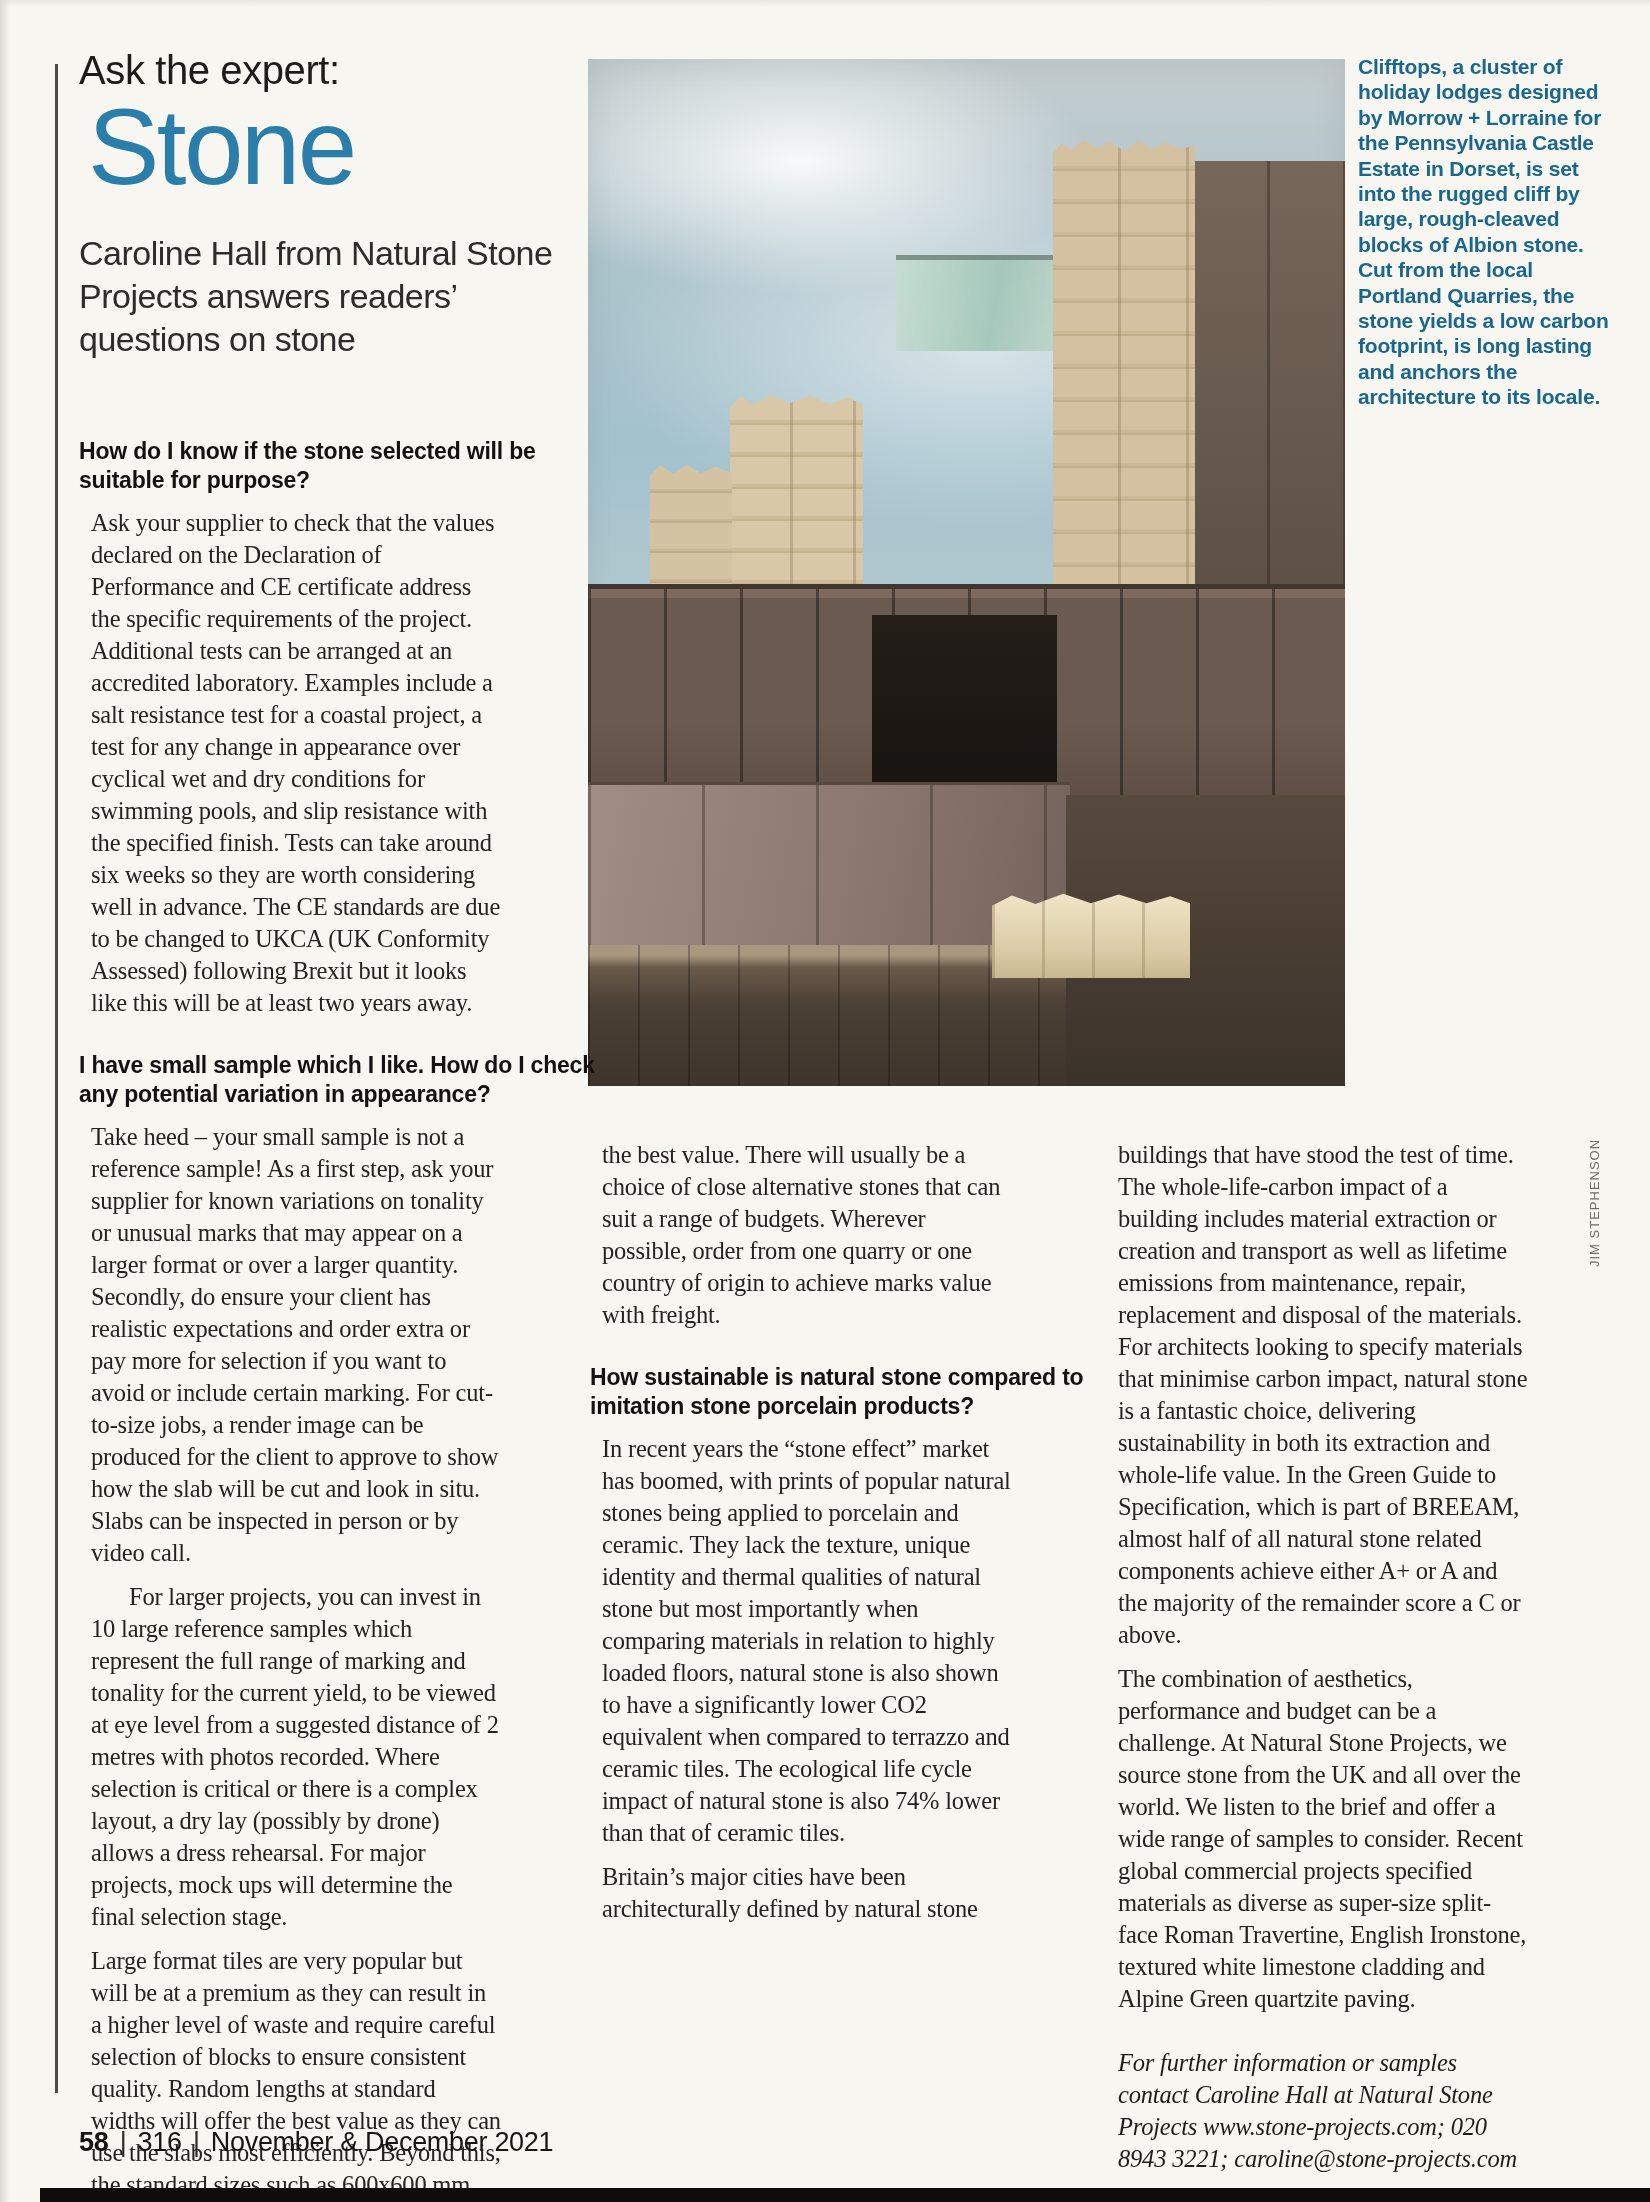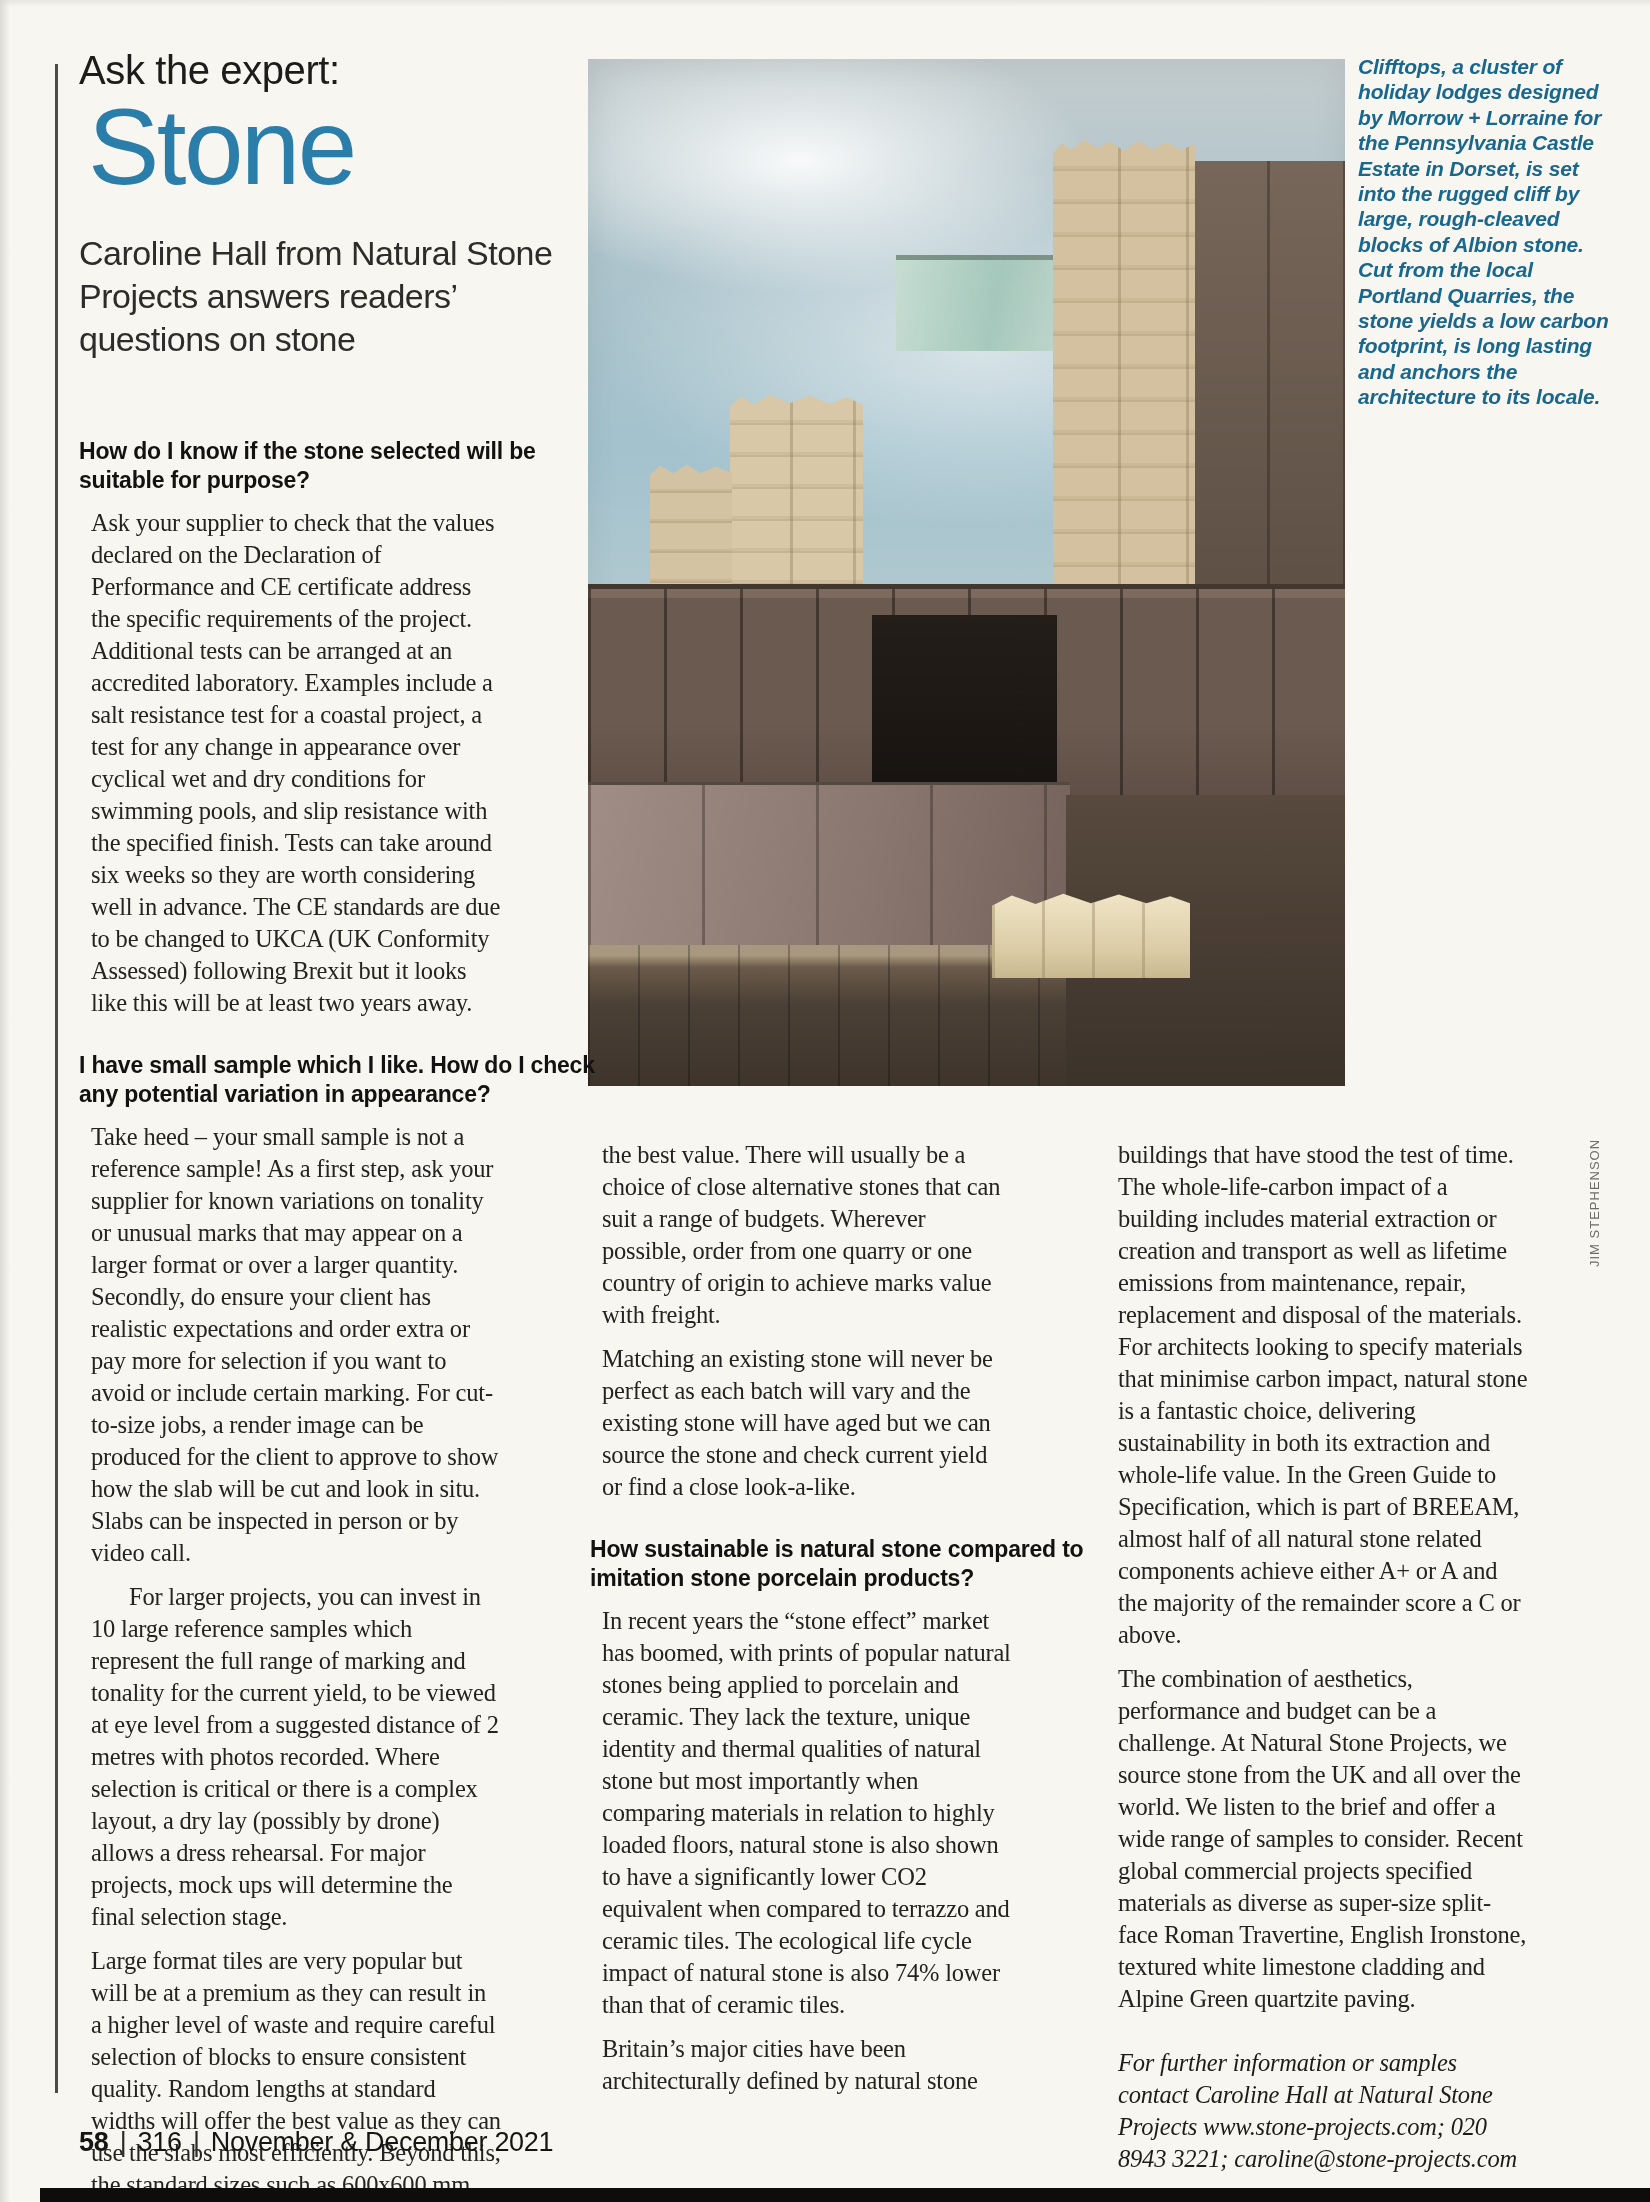--- a/index.html
+++ b/index.html
@@ -68,21 +68,21 @@
       linear-gradient(180deg,#a8987f 0 10.3px,#6a5a4a 22.4px,#4b4036 60px,#3e342b 100%);}
   .ph-base-right{left:478px;top:736px;width:280px;height:292px;
     background:linear-gradient(180deg,#57493d,#3b322a);}
   .ph-cream{left:404px;top:833px;width:198px;height:86px;
     background:
       repeating-linear-gradient(90deg, rgba(150,130,95,.4) 0 2.6px, rgba(150,130,95,0) 2.6px 50px),
       linear-gradient(180deg,#f0e5c6,#dacba5 70%,#c8b78f 100%);
     clip-path:polygon(0 13.8px,10% 3.4px,22% 12px,36% 1.7px,50% 11.2px,64% 2.6px,78% 11.2px,90% 4.3px,100% 11.2px,100% 100%,0 100%);}
 
   .caption{position:absolute;left:1358px;top:54px;width:255px;
-    font-size:21px;line-height:25.4px;font-weight:700;color:#1a678e;letter-spacing:-0.2px;font-style:italic;}
+    font-size:21px;line-height:25.4px;font-weight:700;color:#1a678e;letter-spacing:-0.2px;}
   .credit{position:absolute;left:1587px;top:1104px;height:163px;
     writing-mode:vertical-rl;transform:rotate(180deg);
     font-size:13px;letter-spacing:1px;color:#6e6c69;}
 
   
   .col{position:absolute;width:411px;}
   .col1{left:79px;top:437px;}
   .col2{left:590px;top:1127px;}
   .col3{left:1106px;top:1127px;}
   .qa-h{margin:0 0 4.3px 0;width:516px;font-weight:700;font-size:23px;line-height:29px;color:#131211;letter-spacing:-0.2px;}
@@ -130,21 +130,20 @@
   <h2 class="qa-h">How do I know if the stone selected will be suitable for purpose?</h2>
   <p class="qa-p">Ask your supplier to check that the values declared on the Declaration of Performance and CE certificate address the specific requirements of the project. Additional tests can be arranged at an accredited laboratory. Examples include a salt resistance test for a coastal project, a test for any change in appearance over cyclical wet and dry conditions for swimming pools, and slip resistance with the specified finish. Tests can take around six weeks so they are worth considering well in advance. The CE standards are due to be changed to UKCA (UK Conformity Assessed) following Brexit but it looks like this will be at least two years away.</p>
   <h2 class="qa-h gap">I have small sample which I like. How do I check any potential variation in appearance?</h2>
   <p class="qa-p">Take heed – your small sample is not a reference sample! As a first step, ask your supplier for known variations on tonality or unusual marks that may appear on a larger format or over a larger quantity. Secondly, do ensure your client has realistic expectations and order extra or pay more for selection if you want to avoid or include certain marking. For cut-to-size jobs, a render image can be produced for the client to approve to show how the slab will be cut and look in situ. Slabs can be inspected in person or by video call.</p>
   <p class="qa-p indent">For larger projects, you can invest in 10 large reference samples which represent the full range of marking and tonality for the current yield, to be viewed at eye level from a suggested distance of 2 metres with photos recorded. Where selection is critical or there is a complex layout, a dry lay (possibly by drone) allows a dress rehearsal. For major projects, mock ups will determine the final selection stage.</p>
   <p class="qa-p">Large format tiles are very popular but will be at a premium as they can result in a higher level of waste and require careful selection of blocks to ensure consistent quality. Random lengths at standard widths will offer the best value as they can use the slabs most efficiently. Beyond this, the standard sizes such as 600x600 mm and smaller sizes such as 600x400 mm will offer</p>
 </section>
 
 <section class="col col2">
   <p class="qa-p">the best value. There will usually be a choice of close alternative stones that can suit a range of budgets. Wherever possible, order from one quarry or one country of origin to achieve marks value with freight.</p>
-  <p class="qa-p">Matching an existing stone will never be perfect as each batch will vary and the existing stone will have aged but we can source the stone and check current yield or find a close look-a-like.</p>
   <h2 class="qa-h gap">How sustainable is natural stone compared to imitation stone porcelain products?</h2>
   <p class="qa-p">In recent years the “stone effect” market has boomed, with prints of popular natural stones being applied to porcelain and ceramic. They lack the texture, unique identity and thermal qualities of natural stone but most importantly when comparing materials in relation to highly loaded floors, natural stone is also shown to have a significantly lower CO2 equivalent when compared to terrazzo and ceramic tiles. The ecological life cycle impact of natural stone is also 74% lower than that of ceramic tiles.</p>
   <p class="qa-p">Britain’s major cities have been architecturally defined by natural stone</p>
 </section>
 
 <section class="col col3">
   <p class="qa-p">buildings that have stood the test of time. The whole-life-carbon impact of a building includes material extraction or creation and transport as well as lifetime emissions from maintenance, repair, replacement and disposal of the materials. For architects looking to specify materials that minimise carbon impact, natural stone is a fantastic choice, delivering sustainability in both its extraction and whole-life value. In the Green Guide to Specification, which is part of BREEAM, almost half of all natural stone related components achieve either A+ or A and the majority of the remainder score a C or above.</p>
   <p class="qa-p">The combination of aesthetics, performance and budget can be a challenge. At Natural Stone Projects, we source stone from the UK and all over the world. We listen to the brief and offer a wide range of samples to consider. Recent global commercial projects specified materials as diverse as super-size split-face Roman Travertine, English Ironstone, textured white limestone cladding and Alpine Green quartzite paving.</p>
   <p class="qa-p contact">For further information or samples contact Caroline Hall at Natural Stone Projects www.stone-projects.com; 020 8943 3221; caroline@stone-projects.com</p>
 </section>

